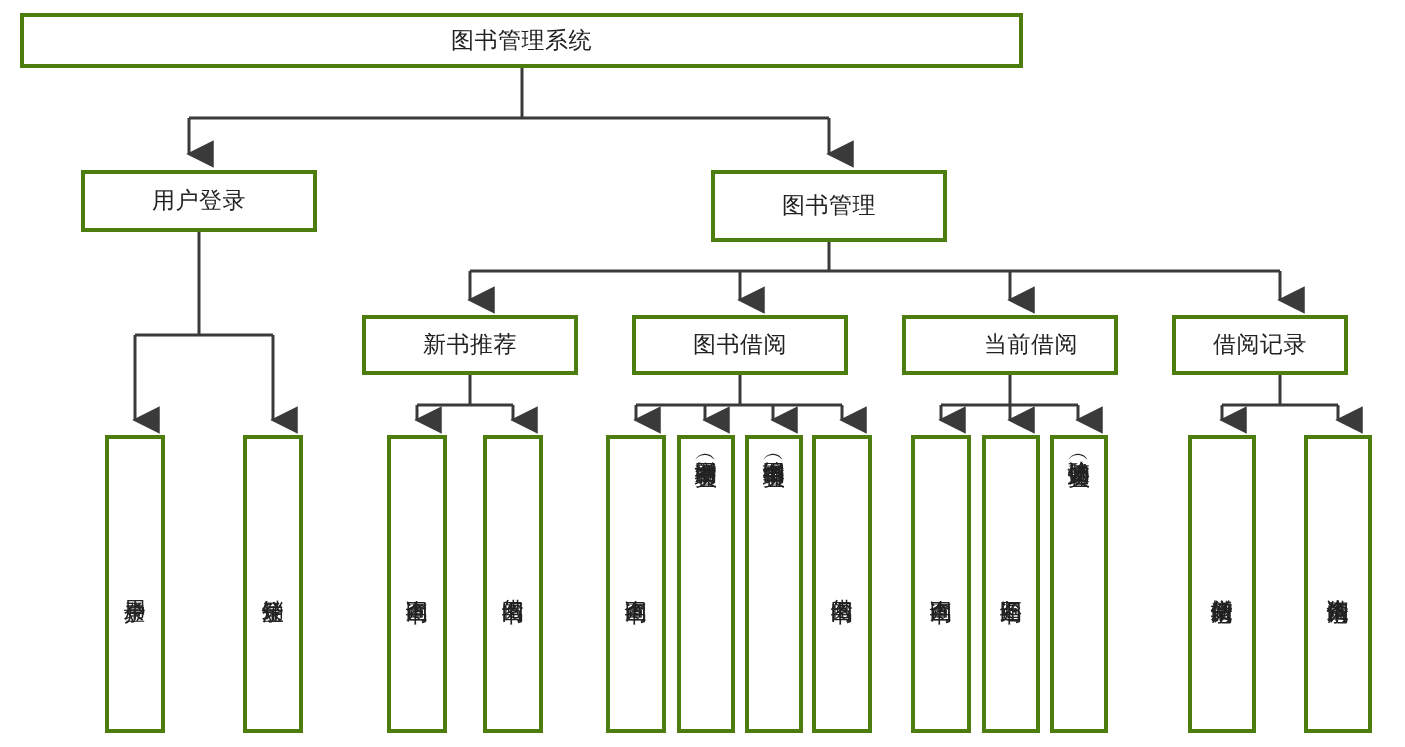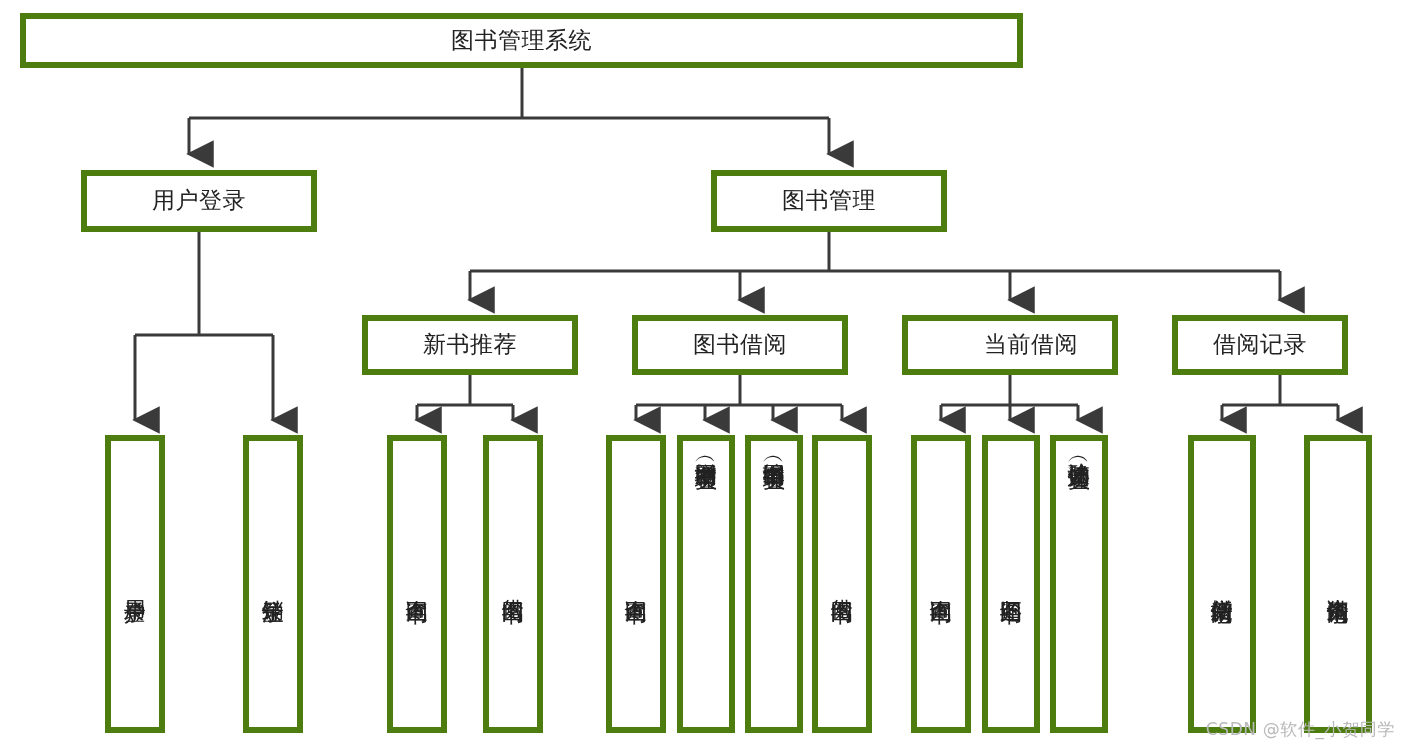--- a/index.html
+++ b/index.html
@@ -22,21 +22,21 @@
     position: absolute;
     left: 0;
     top: 0;
     width: 1405px;
     height: 747px;
   }
   .node {
     position: absolute;
     box-sizing: border-box;
     background: #ffffff;
-    border: 6px solid #4d7c0f;
+    border: 4px solid #4d7c0f;
     display: flex;
     align-items: center;
     justify-content: center;
     color: #222222;
   }
   .node-label {
     display: block;
     text-align: center;
     line-height: 1.18;
     letter-spacing: 0.5px;
@@ -129,21 +129,21 @@
     </g>
   </svg>
 
   <div class="node horiz" style="left:20px; top:13px; width:1003px; height:55px;">
     <span class="node-label">图书管理系统</span>
   </div>
 
   <div class="node horiz" style="left:81px; top:170px; width:236px; height:62px;">
     <span class="node-label">用户登录</span>
   </div>
-  <div class="node horiz" style="left:711px; top:170px; width:236px; height:62px;">
+  <div class="node horiz" style="left:711px; top:170px; width:236px; height:72px;">
     <span class="node-label">图书管理</span>
   </div>
 
   <div class="node horiz" style="left:632px; top:315px; width:216px; height:60px;">
     <span class="node-label">图书借阅</span>
   </div>
   <div class="node horiz" style="left:362px; top:315px; width:216px; height:60px;">
     <span class="node-label">新书推荐</span>
   </div>
   <div class="node horiz" style="left:902px; top:315px; width:216px; height:60px;padding-left:42px;">
@@ -190,15 +190,14 @@
     <span class="node-label">确认归还（管理员）</span>
   </div>
 
   <div class="node vert" style="left:1188px; top:435px; width:68px; height:298px;">
     <span class="node-label">新增借阅记录</span>
   </div>
   <div class="node vert" style="left:1304px; top:435px; width:68px; height:298px;">
     <span class="node-label">查询借阅记录</span>
   </div>
 
-  <div id="watermark">CSDN @软件_小贺同学</div>
 
 </div>
 
 </body></html>

